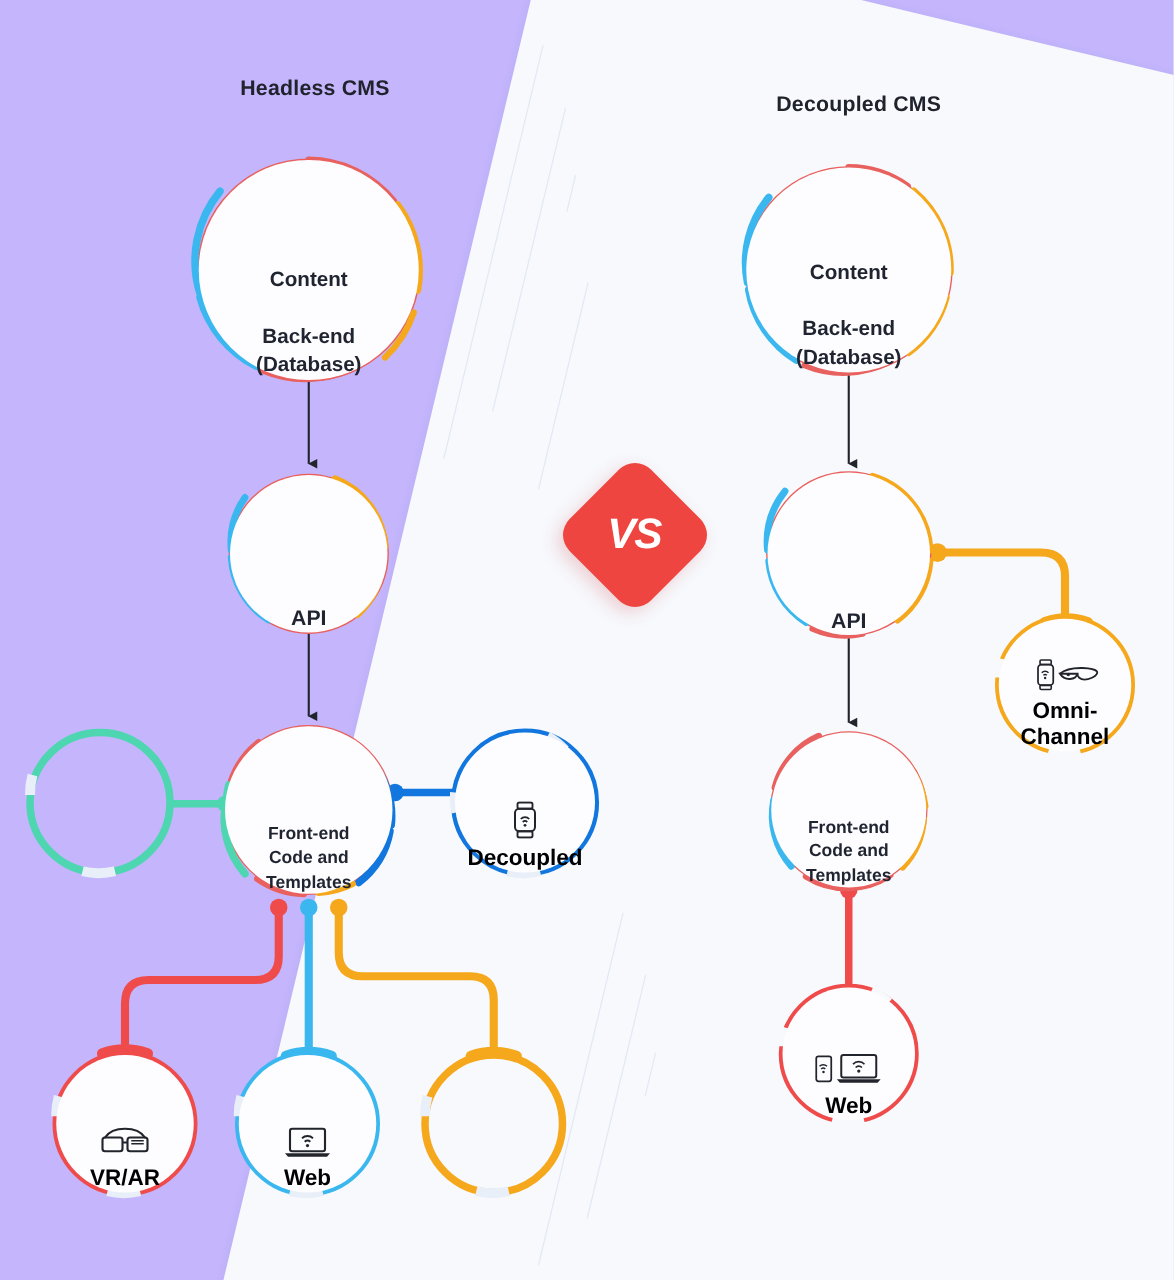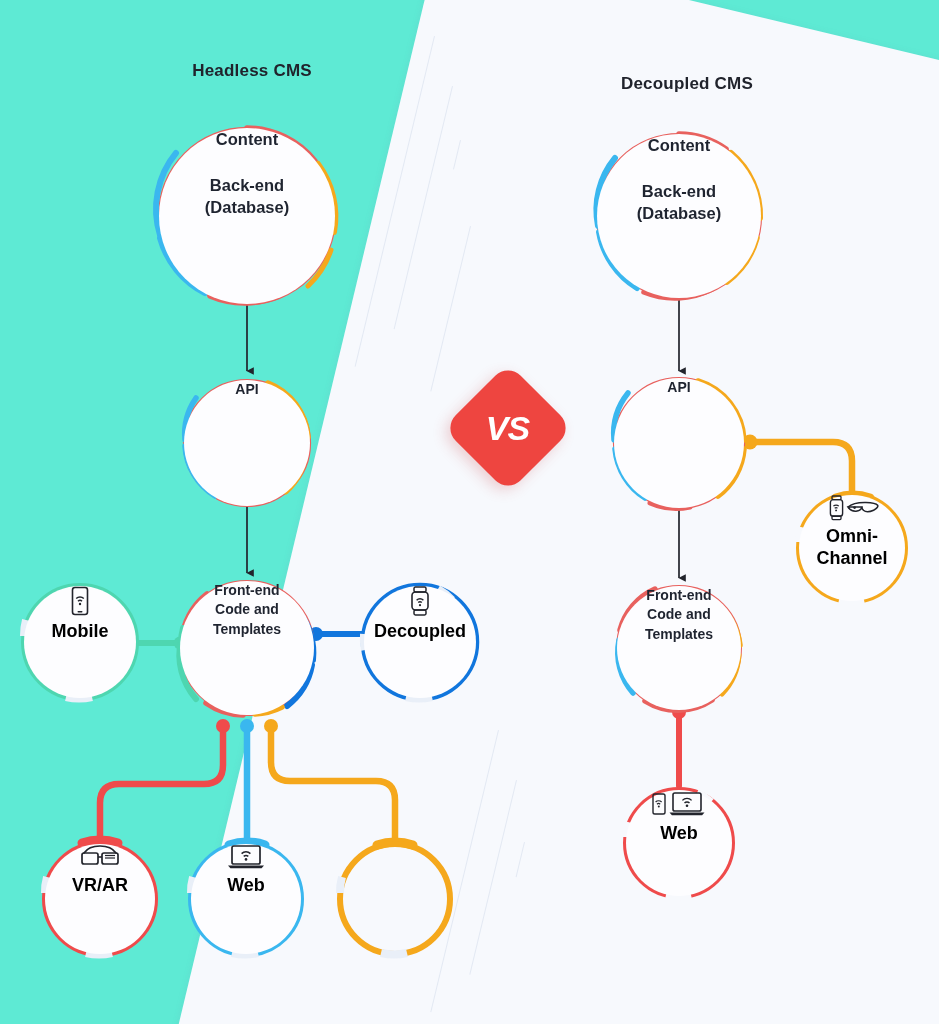--- a/index.html
+++ b/index.html
@@ -4,21 +4,21 @@
 <style>
   * { box-sizing: border-box; margin: 0; padding: 0; }
   html, body {
     width: 939px; height: 1024px;
     font-family: "Liberation Sans", sans-serif;
     overflow: hidden;
   }
   #stage {
     position: relative;
     width: 939px; height: 1024px;
-    background: #5eead4;
+    background: #c4b5fd;
   }
   
   .bg-right {
     position: absolute;
     top: -60px; right: -260px;
     width: 760px; height: 1160px;
     background: #f7f9fd;
     transform: rotate(13.5deg);
     transform-origin: top left;
     box-shadow: -1px 0 6px rgba(120,140,170,0.10);
@@ -44,32 +44,32 @@
     white-space: nowrap;
     transform: translateX(-50%);
   }
   .node {
     position: absolute;
     border-radius: 50%;
     background: #fdfdff;
     display: flex;
     flex-direction: column;
     align-items: center;
-    justify-content: flex-start;
+    justify-content: flex-end;
     text-align: center;
     transform: translate(-50%, -50%);
   }
   .node-label {
     color: #1f2430;
     font-weight: bold;
     line-height: 1.38;
     white-space: pre-line;
   }
   .big-label { font-size: 16.5px; }
-  .api-label { font-size: 14px; }
+  .api-label { font-size: 17px; }
   .fe-label  { font-size: 14px; }
   .leaf-label { font-size: 18px; font-weight: bold; line-height: 1.2; margin-top: 5px;}
   .leaf-icon { display:block; }
   .vs-badge {
     position: absolute;
     width: 92px; height: 92px;
     border-radius: 18px;
     transform: translate(-50%,-50%) rotate(45deg);
     display: flex; align-items: center; justify-content: center;
     box-shadow: 0 6px 14px rgba(200,60,60,.22);
@@ -270,30 +270,20 @@
   <div class="node" style="left:247px;top:443px;width:126px;height:126px;">
     <div class="node-label api-label">API</div>
   </div>
 
   <div class="node" style="left:247px;top:648px;width:134px;height:134px;">
     <div class="node-label fe-label">Front-end
 Code and
 Templates</div>
   </div>
 
-  <div class="node" style="left:80px;top:642px;width:112px;height:112px;">
-    <svg class="leaf-icon" width="22" height="30" viewBox="0 0 22 30">
-      <rect x="3.5" y="1.5" width="15" height="27" rx="2.5" fill="none" stroke="#22242c" stroke-width="1.6"></rect>
-      <path d="M7.2,12.5 a5.4,5.4 0 0 1 7.6,0" fill="none" stroke="#22242c" stroke-width="1.5"></path>
-      <path d="M9,15.2 a3,3 0 0 1 4,0" fill="none" stroke="#22242c" stroke-width="1.5"></path>
-      <circle cx="11" cy="18" r="1.2" fill="#22242c"></circle>
-      <rect x="8.5" y="25" width="5" height="1.4" rx=".7" fill="#22242c"></rect>
-    </svg>
-    <div class="leaf-label">Mobile</div>
-  </div>
 
   <div class="node" style="left:420px;top:642px;width:112px;height:112px;">
     <svg class="leaf-icon" width="24" height="30" viewBox="0 0 24 30">
       <rect x="6" y="1" width="12" height="5" rx="1.4" fill="none" stroke="#22242c" stroke-width="1.5"></rect>
       <rect x="6" y="24" width="12" height="5" rx="1.4" fill="none" stroke="#22242c" stroke-width="1.5"></rect>
       <rect x="4" y="6" width="16" height="18" rx="3.4" fill="none" stroke="#22242c" stroke-width="1.6"></rect>
       <path d="M8.6,14.2 a4.8,4.8 0 0 1 6.8,0" fill="none" stroke="#22242c" stroke-width="1.4"></path>
       <path d="M10.2,16.6 a2.6,2.6 0 0 1 3.6,0" fill="none" stroke="#22242c" stroke-width="1.4"></path>
       <circle cx="12" cy="19.2" r="1.1" fill="#22242c"></circle>
     </svg>

